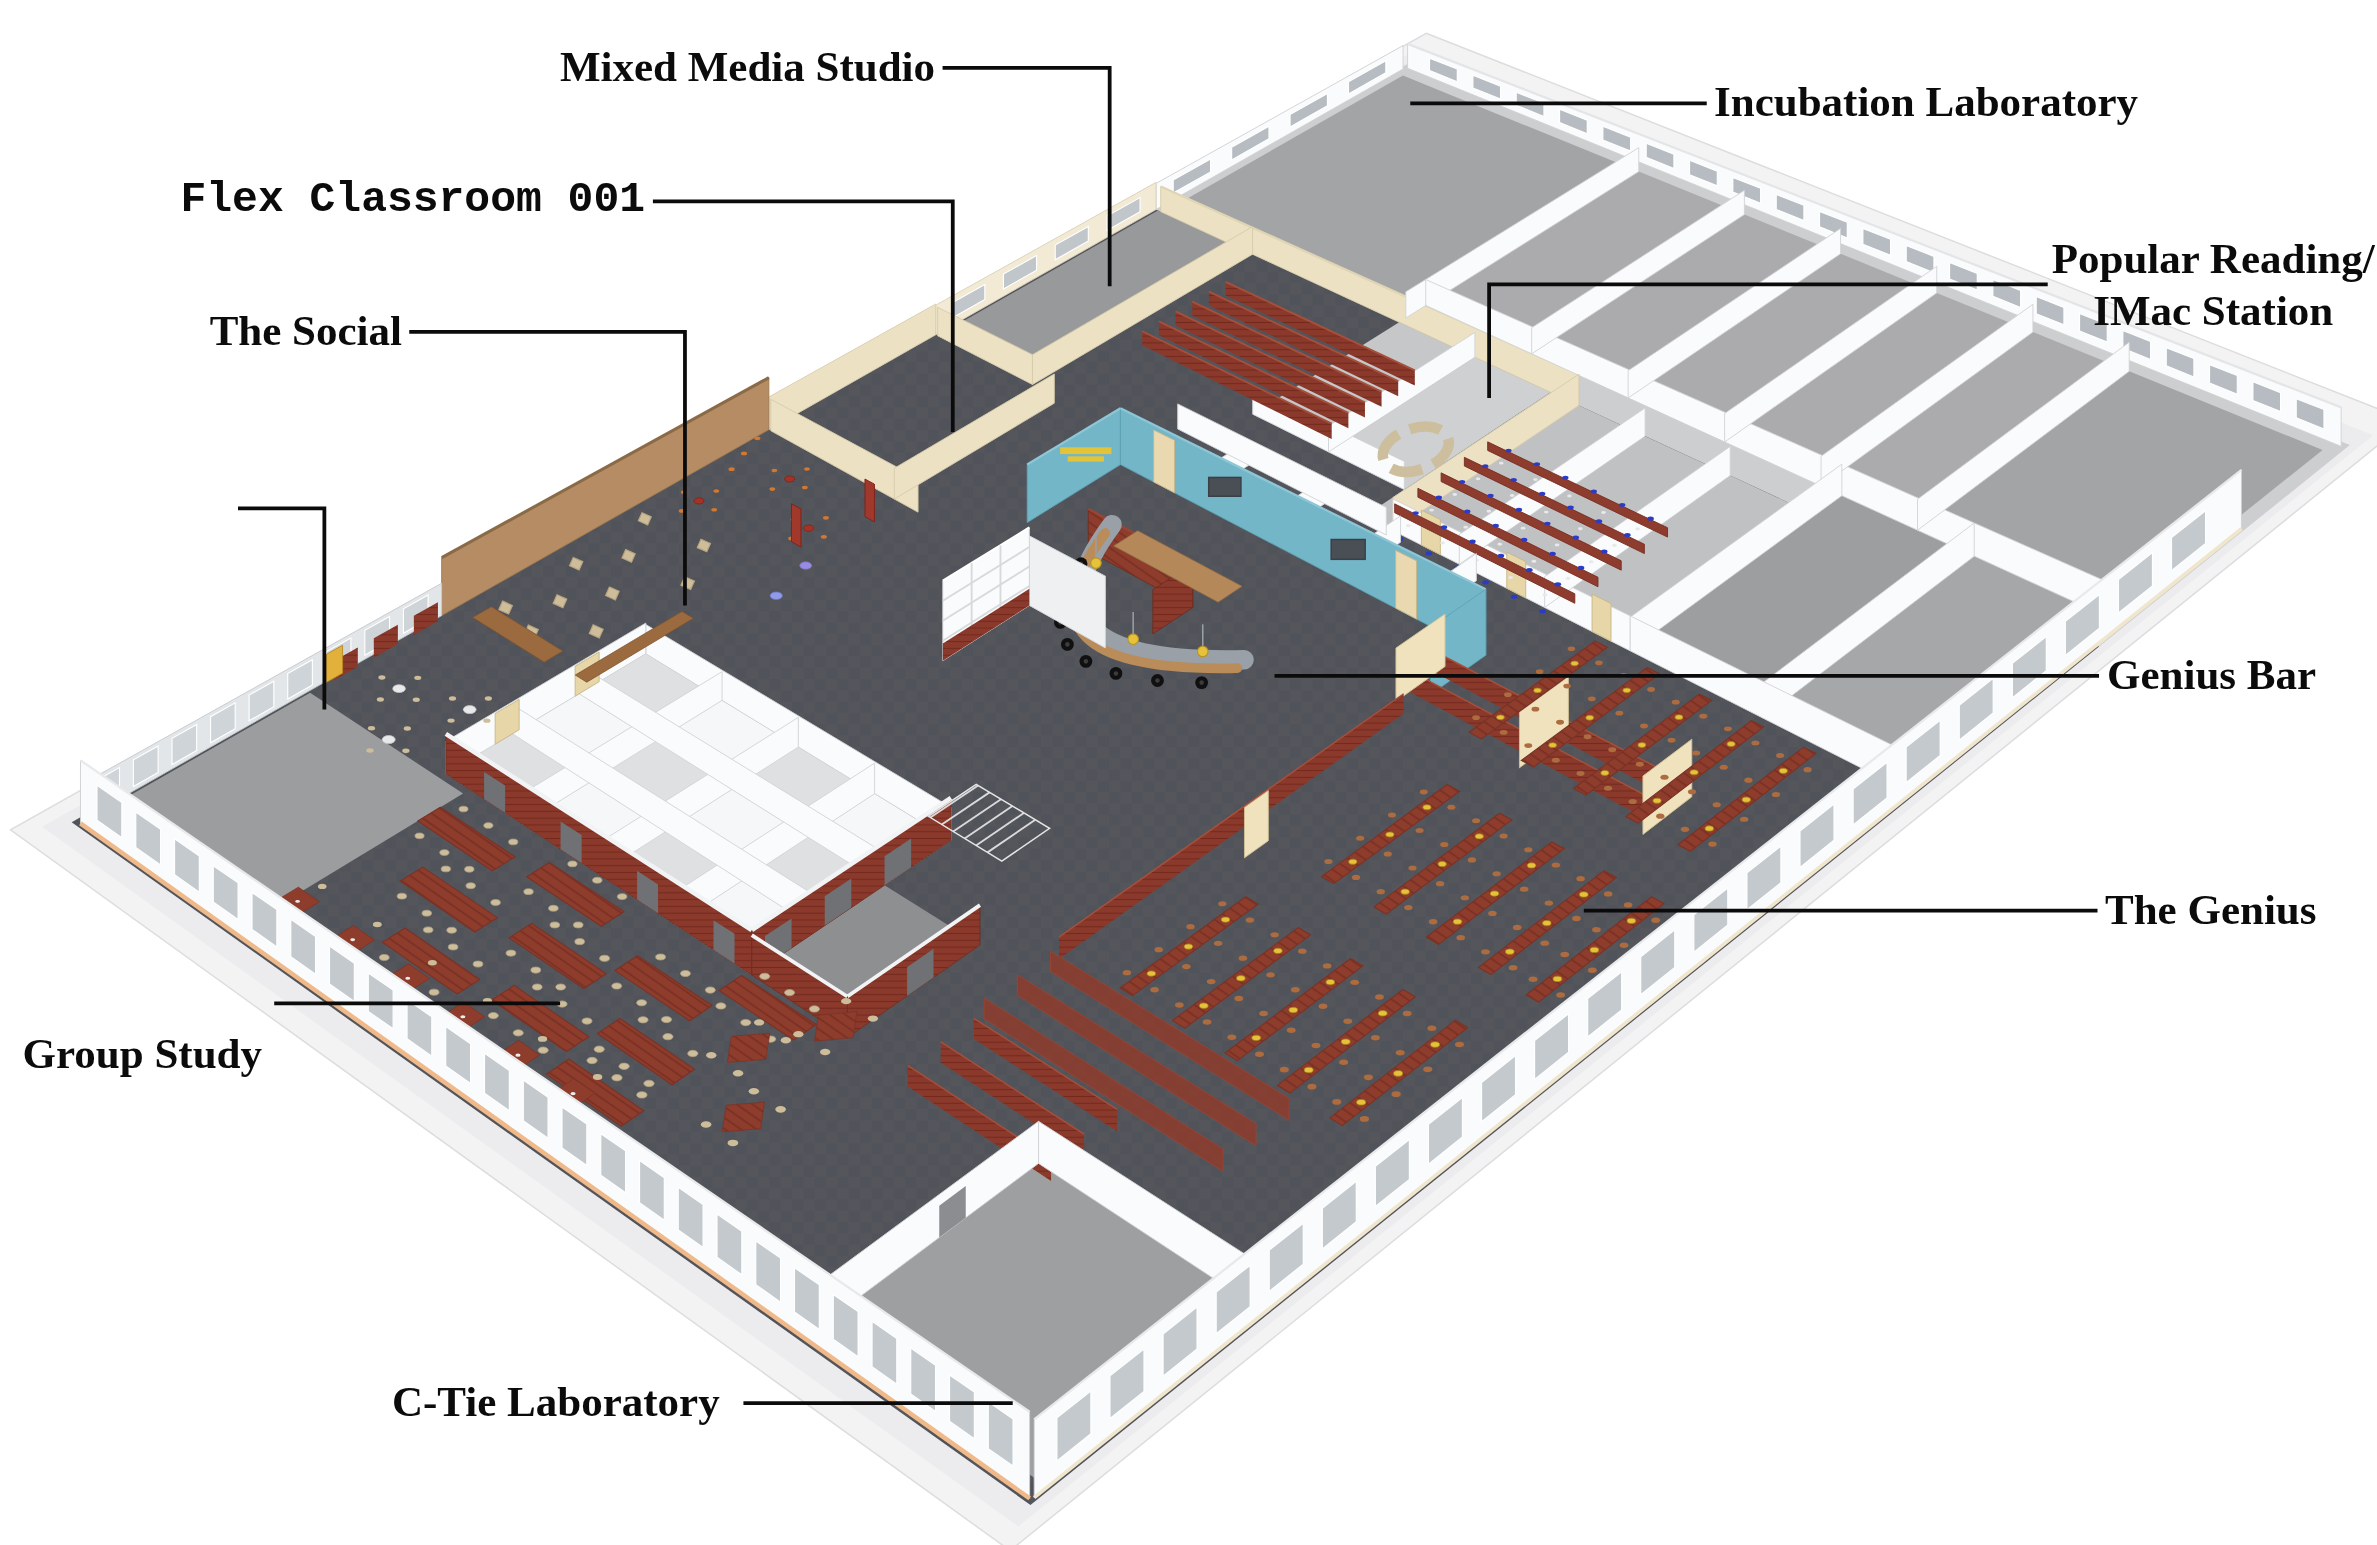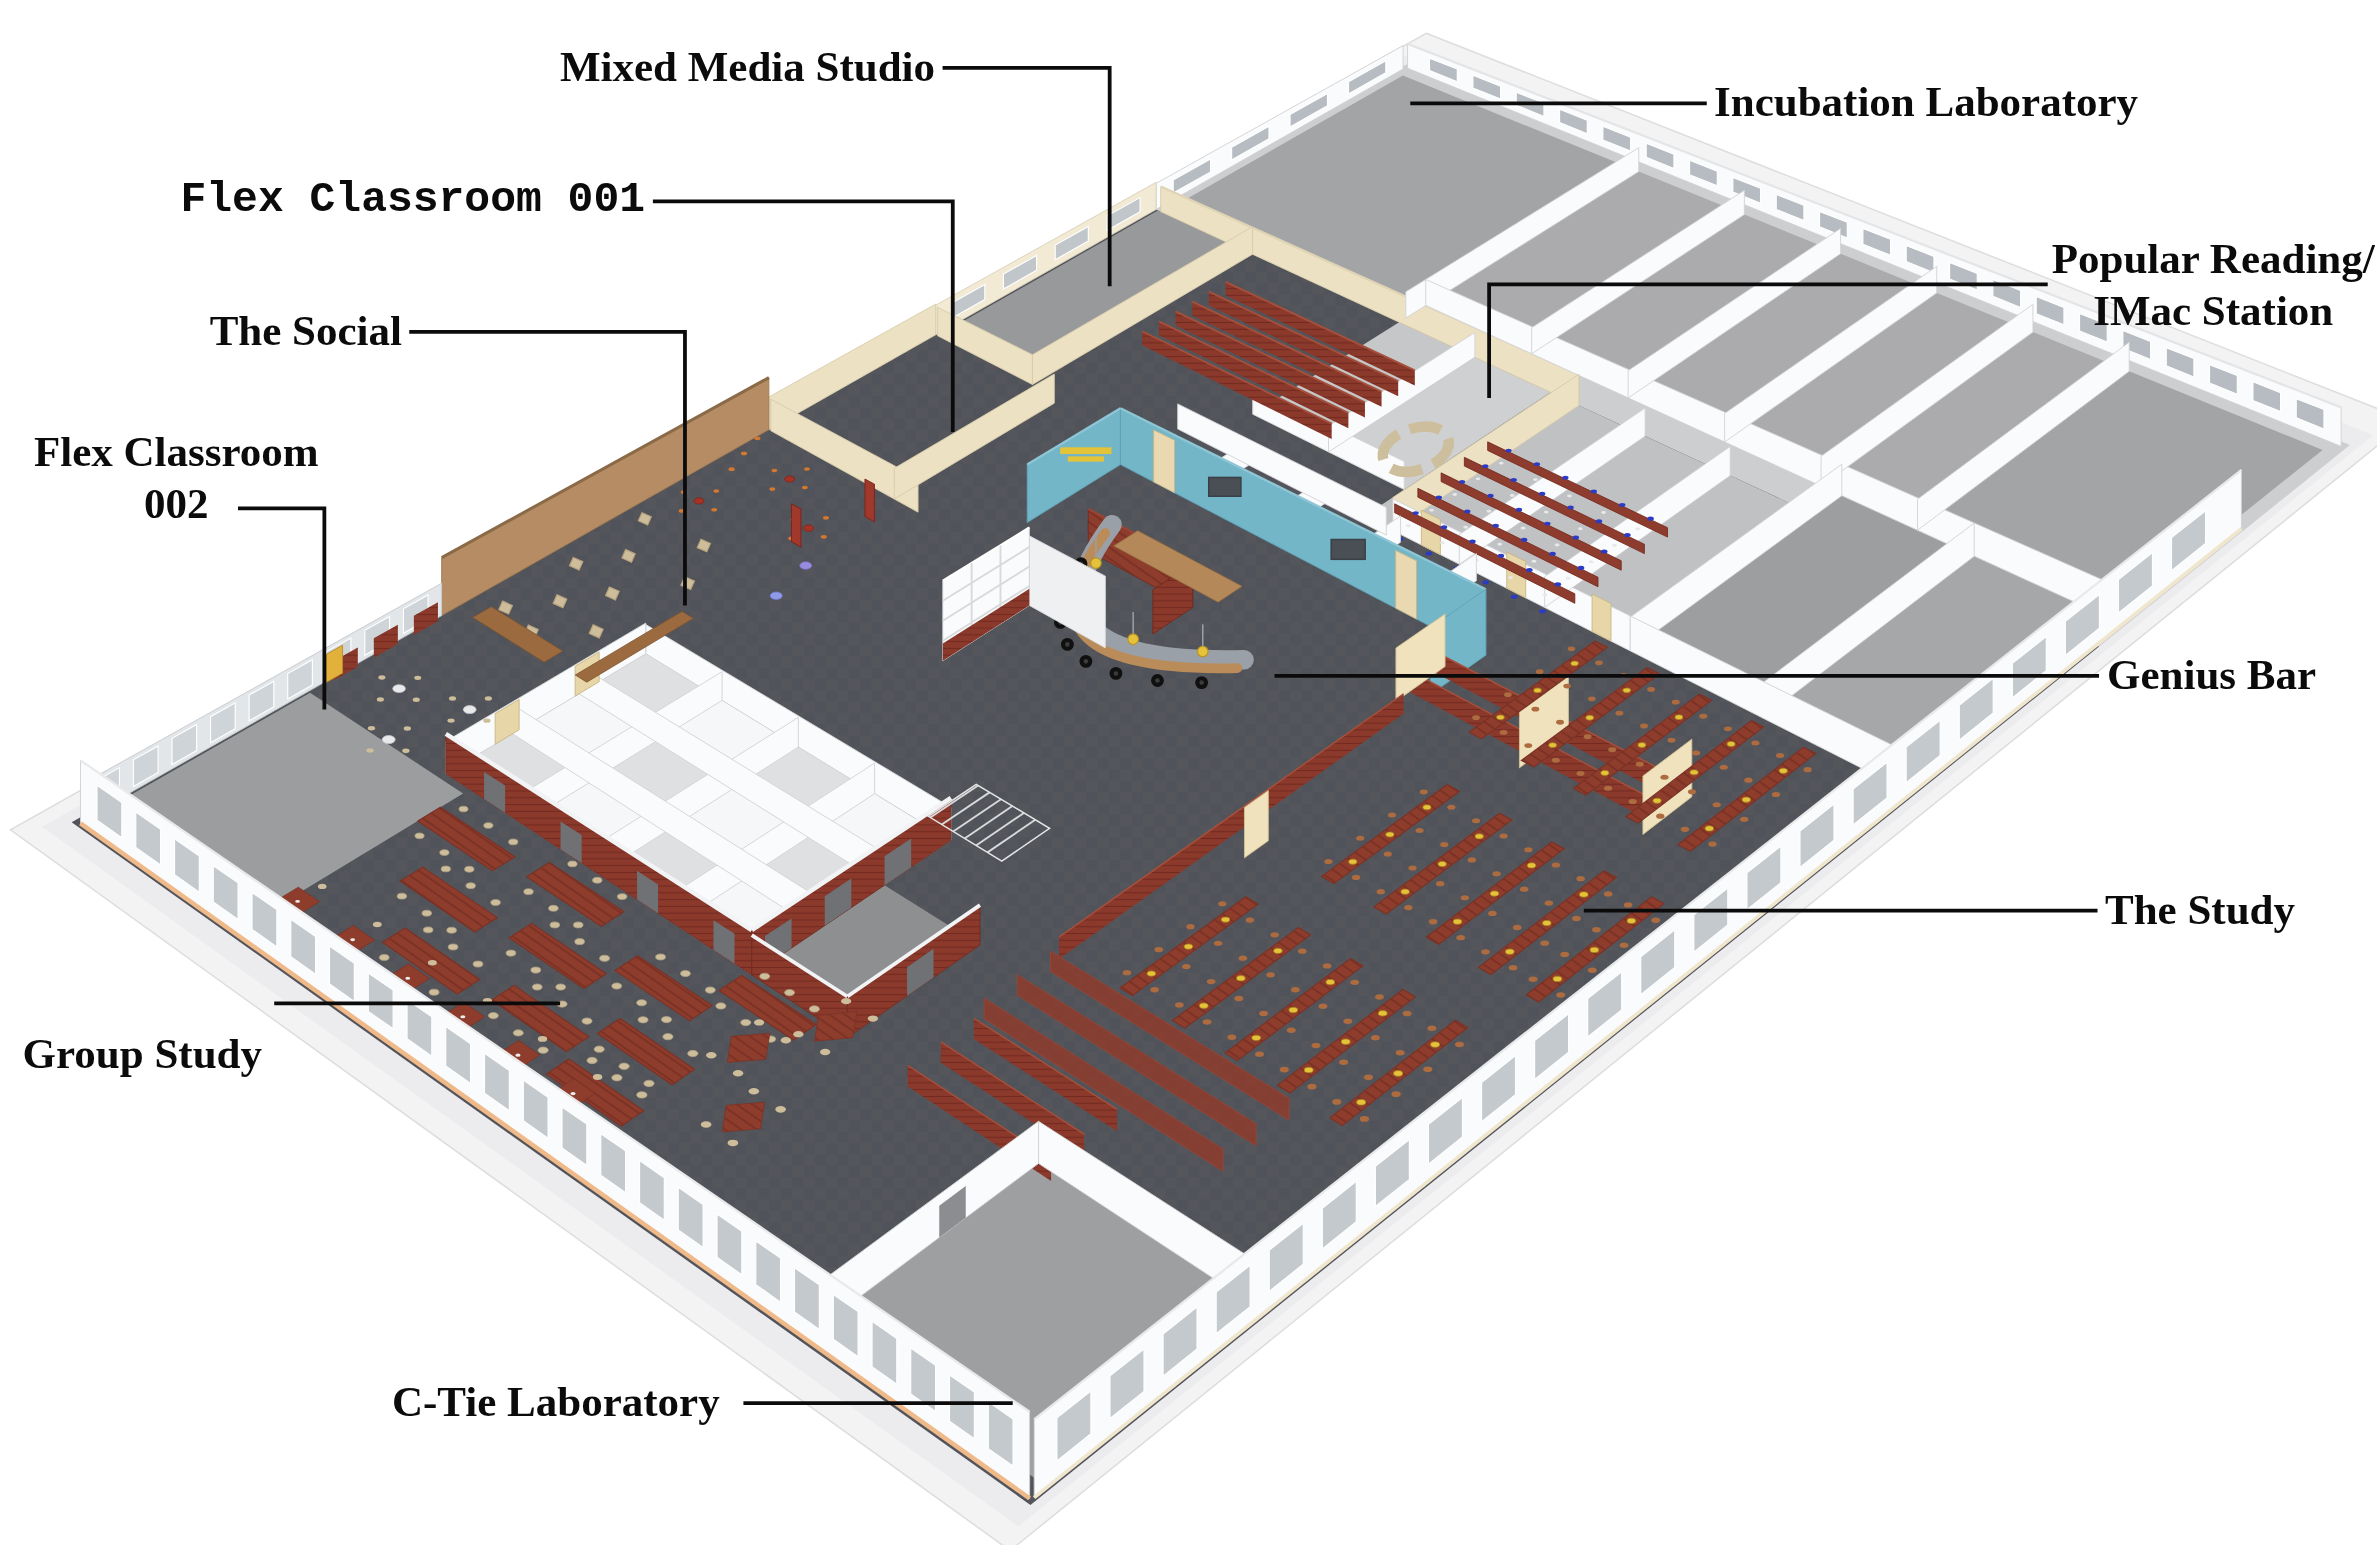--- a/index.html
+++ b/index.html
@@ -778,20 +778,19 @@
         <polyline points="366,1330 740,1330" fill="none" stroke="#0b0b0b" stroke-width="5" stroke-linecap="square"></polyline>
         <polyline points="988,1860 1340,1860" fill="none" stroke="#0b0b0b" stroke-width="5" stroke-linecap="square"></polyline>
       </g>
     </svg>
   <div class="labels">
     <div class="lbl" id="lbl-1" style="left: 1714px; top: 76px;"><span>Incubation Laboratory</span></div>
     <div class="lbl" id="lbl-0" style="right: 1442px; top: 41px; text-align: right;"><span>Mixed Media Studio</span></div>
     <div class="lbl" id="lbl-2" style="right: 1732px; top: 174px; text-align: right; font-family: Liberation Mono, monospace;"><span>Flex Classroom 001</span></div>
     <div class="lbl" id="lbl-3" style="right: 2.3px; top: 233px; text-align: center; margin-left: 12px;"><span>Popular Reading/</span><span class="l2">IMac Station</span></div>
     <div class="lbl" id="lbl-4" style="right: 1975px; top: 305px; "><span>The Social</span></div>
-    <div class="lbl" id="lbl-5" style="left: 34px; top: 426px; text-align: center;"><span>Flex Classroom</span><span class="l2">002</span></div>
     <div class="lbl" id="lbl-6" style="left: 2107px; top: 649px;"><span>Genius Bar</span></div>
-    <div class="lbl" id="lbl-7" style="left: 2105px; top: 884px;"><span>The Study</span></div>
+    <div class="lbl" id="lbl-7" style="left: 2105px; top: 884px;"><span>The Genius</span></div>
     <div class="lbl" id="lbl-8" style="left: 22.6px; top: 1028px; text-align: center;"><span>Group Study</span></div>
     <div class="lbl" id="lbl-9" style="left: 392px; top: 1376px;"><span>C-Tie Laboratory</span></div>
   </div>
 </div>
 
 
 </body></html>

